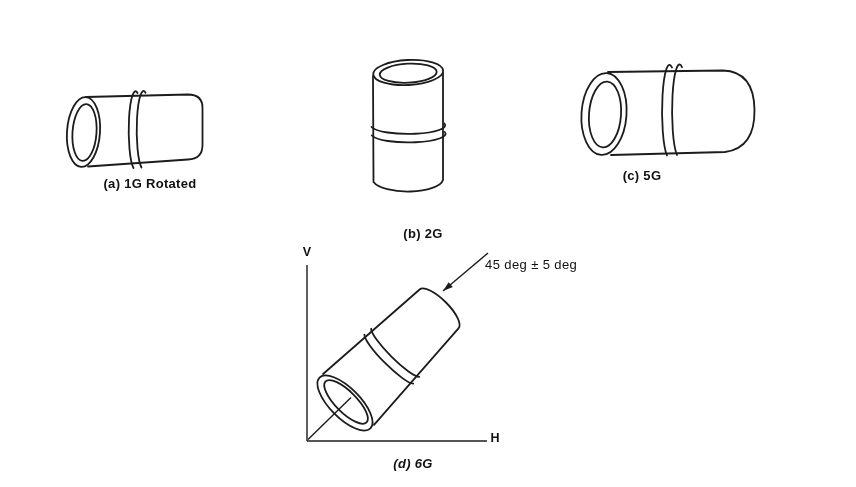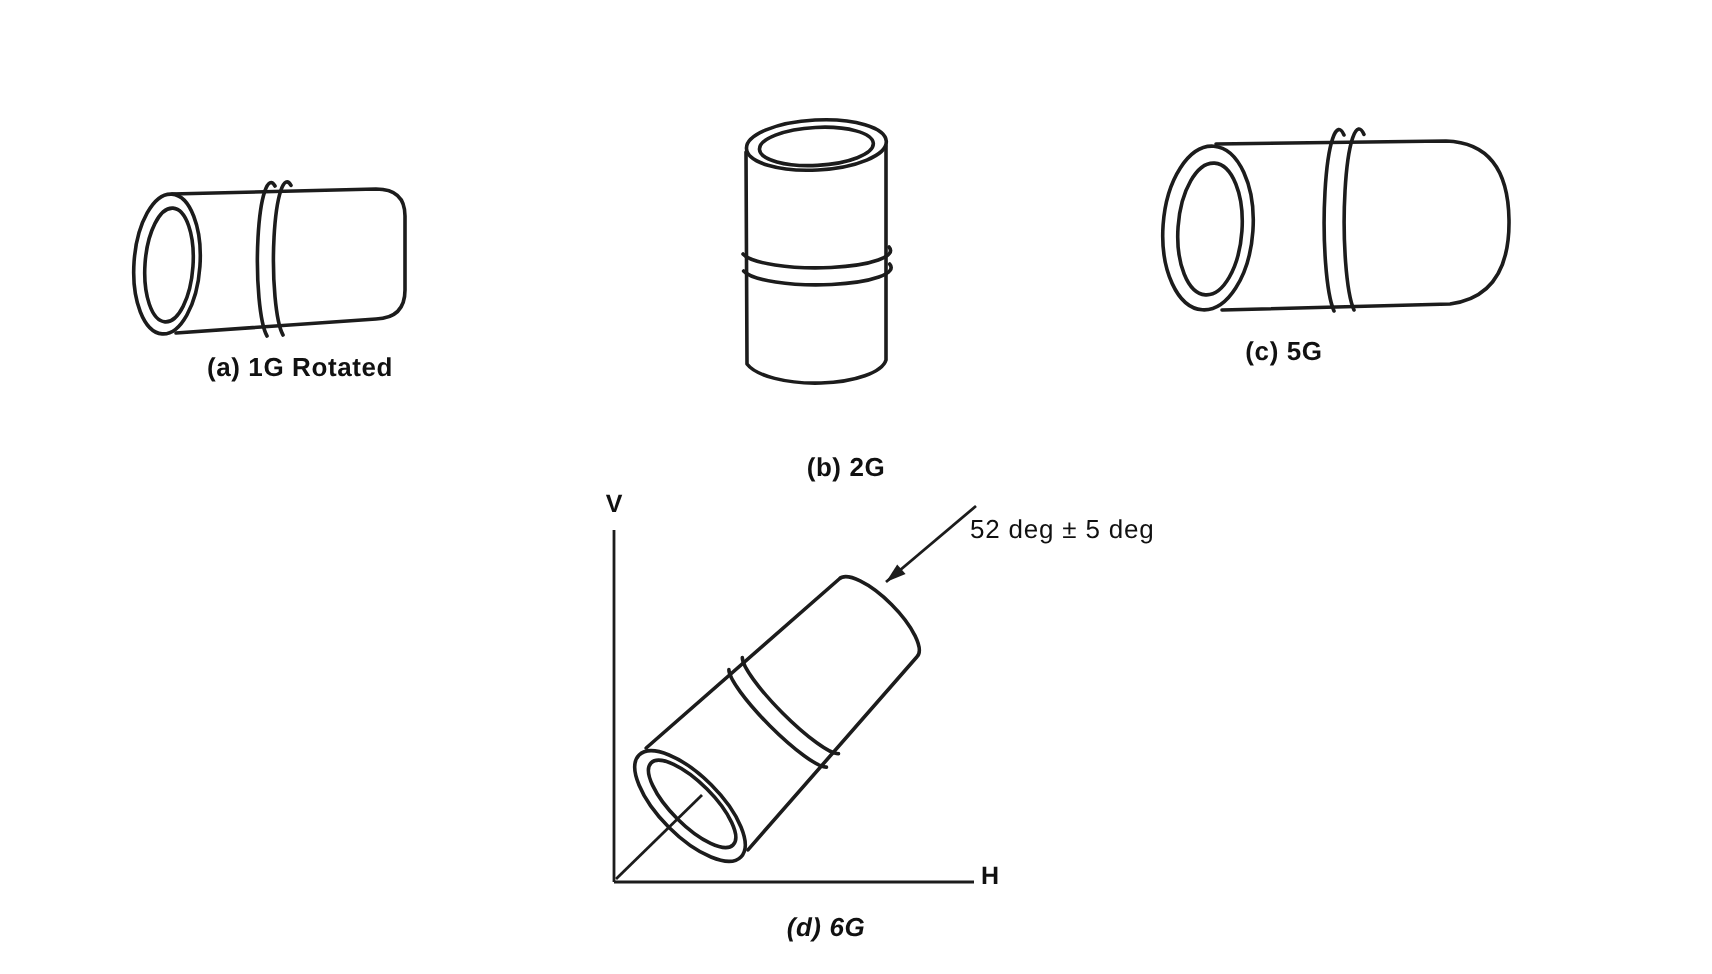--- a/index.html
+++ b/index.html
@@ -111,17 +111,17 @@
         <ellipse class="draw" cx="0" cy="0" rx="15" ry="36"></ellipse>
         <ellipse class="draw" cx="1.5" cy="0" rx="10.5" ry="29"></ellipse>
         <path class="draw" d="M 62 -34.5 A 6.5 35 0 0 0 62 34.5 M 71 -34 A 6.5 34.5 0 0 0 71 34"></path>
       </g>
       <line class="thin" x1="18" y1="194.5" x2="61" y2="152.5"></line>
       <line class="thin" x1="198" y1="8" x2="153" y2="46"></line>
       <polygon class="fillhead" points="153,46 158.6,37.2 162.8,42"></polygon>
     </svg>
     <div class="abs axis-label" style="left:9px; top:0px; width:16px;">V</div>
     <div class="abs axis-label" style="left:197px; top:186px; width:16px;">H</div>
-    <div class="abs annotation" style="left:195px; top:12px;">52 deg ± 5 deg</div>
+    <div class="abs annotation" style="left:195px; top:12px;">45 deg ± 5 deg</div>
     <div class="abs caption" style="left:68px; top:211px; width:110px;font-style:italic;">(d) 6G</div>
   </div>
 
 </div>
 
 </body></html>

